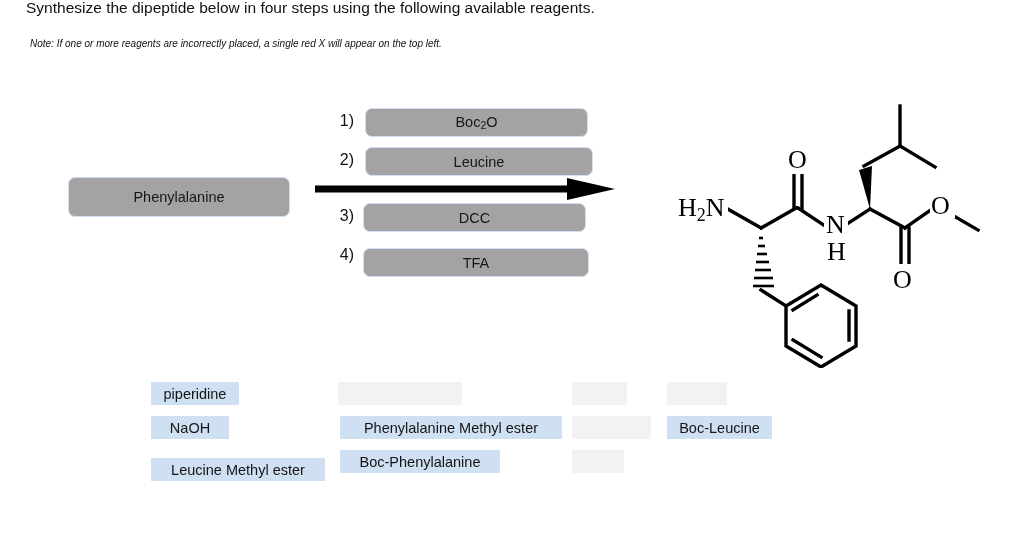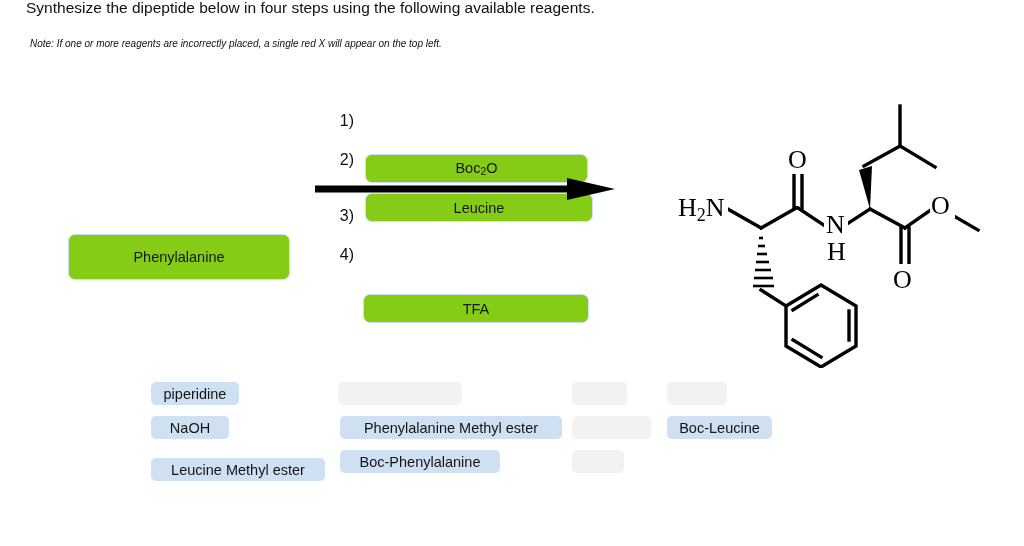--- a/index.html
+++ b/index.html
@@ -44,35 +44,34 @@
     top: 0;
     width: 660px;
     height: 300px;
   }
 
   .slot-box {
     position: absolute;
     box-sizing: border-box;
     border: 1px solid #cfdff0;
     border-radius: 7px;
-    background: #84cc16;
+    background: #a3a3a3;
     display: flex;
     align-items: center;
     justify-content: center;
     font-size: 14.5px;
     color: #171717;
     white-space: nowrap;
-    margin-top: 46px;
   }
 
   #start-material-slot {
     left: 68px;
-    top: 188px;
+    top: 177px;
     width: 222px;
-    height: 46px;
+    height: 40px;
   }
 
   .step-num {
     position: absolute;
     font-size: 16px;
     color: #111111;
     width: 30px;
     text-align: right;
   }
   #step-num-1 { left: 324px; top: 112px; }
@@ -110,21 +109,21 @@
     position: absolute;
     left: 0;
     top: 372px;
     width: 1024px;
     height: 120px;
   }
   .chip {
     position: absolute;
     box-sizing: border-box;
     height: 23px;
-    border-radius: 5px;
+    border-radius: 0;
     display: flex;
     align-items: center;
     justify-content: center;
     font-size: 14.5px;
     color: #151515;
     white-space: nowrap;
     padding: 0 7px;
   }
   .chip.filled { background: #cfe0f3; }
   .chip.empty  { background: #f2f2f2; }
@@ -159,20 +158,21 @@
 
   <div class="step-num" id="step-num-1">1)</div>
   <div class="slot-box" id="reagent-slot-1">
       <span>Boc<sub>2</sub>O</span>
     </div>
 
   <div class="step-num" id="step-num-2">2)</div>
   <div class="slot-box" id="reagent-slot-2">Leucine</div>
 
   <div class="step-num" id="step-num-3">3)</div>
+  <div class="slot-box" id="reagent-slot-3">DCC</div>
 
   <div class="step-num" id="step-num-4">4)</div>
   <div class="slot-box" id="reagent-slot-4">TFA</div>
 
   <svg id="reaction-arrow" viewBox="0 0 300 26">
     <rect x="0" y="9.5" width="262" height="7" fill="#000000"></rect>
     <polygon points="252,2 300,13 252,24" fill="#000000"></polygon>
   </svg>
 </div>
 

